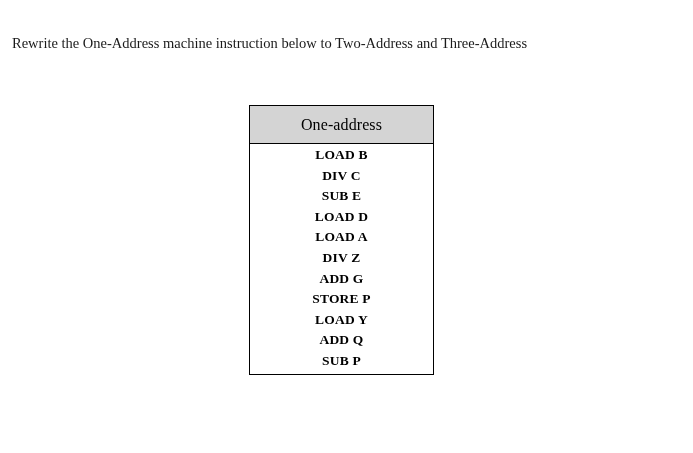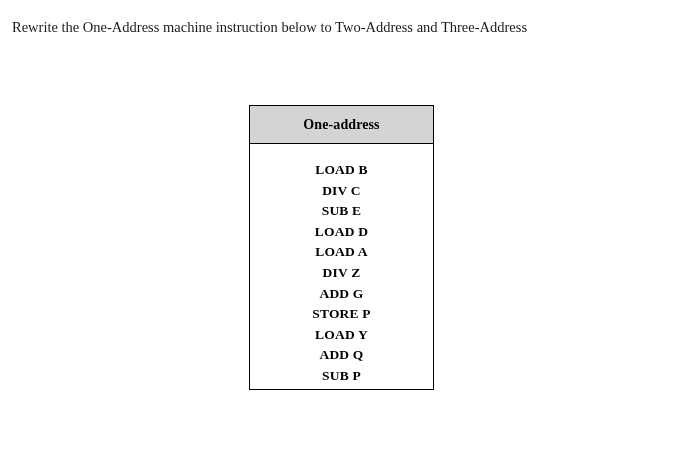--- a/index.html
+++ b/index.html
@@ -25,20 +25,21 @@
     top: 12px;
     width: 664px;
     font-size: 14.5px;
     line-height: 31px;
     color: #1a1a1a;
     white-space: nowrap;
   }
   #prompt-block .prompt-line {
     display: block;
     white-space: nowrap;
+    margin-top: 16px;
   }
 
   
   #instruction-table {
     position: absolute;
     left: 249px;
     top: 105px;
     width: 185px;
     border: 1.6px solid #000000;
     box-sizing: border-box;
@@ -47,27 +48,27 @@
   #table-header {
     height: 38px;
     background: #d4d4d4;
     border-bottom: 1.6px solid #000000;
     box-sizing: border-box;
     display: flex;
     align-items: center;
     justify-content: center;
   }
   #table-header .header-label {
-    font-size: 14px;
-    font-weight: bold;
+    font-size: 16px;
+    font-weight: normal;
     color: #000000;
     letter-spacing: 0.1px;
   }
   #table-body {
-    padding: 16px 0 2px 0;
+    padding: 1px 0 2px 0;
   }
   .instruction-row {
     height: 20.6px;
     line-height: 20.6px;
     text-align: center;
     font-size: 13.5px;
     font-weight: bold;
     color: #000000;
     letter-spacing: 0.2px;
     white-space: nowrap;

